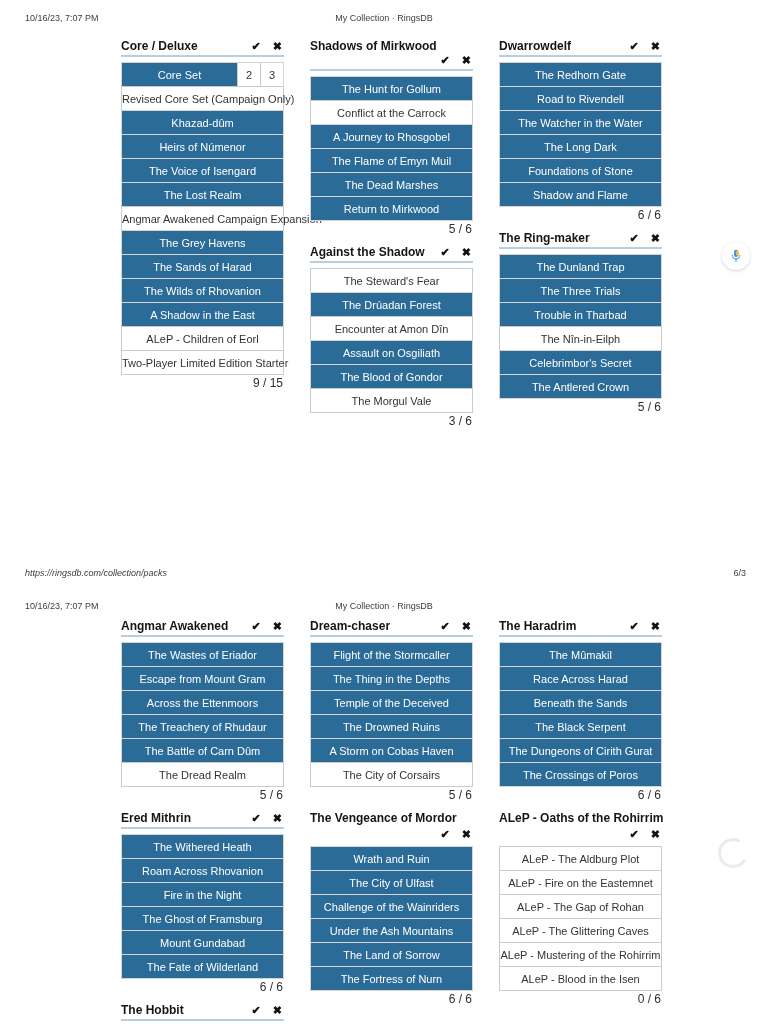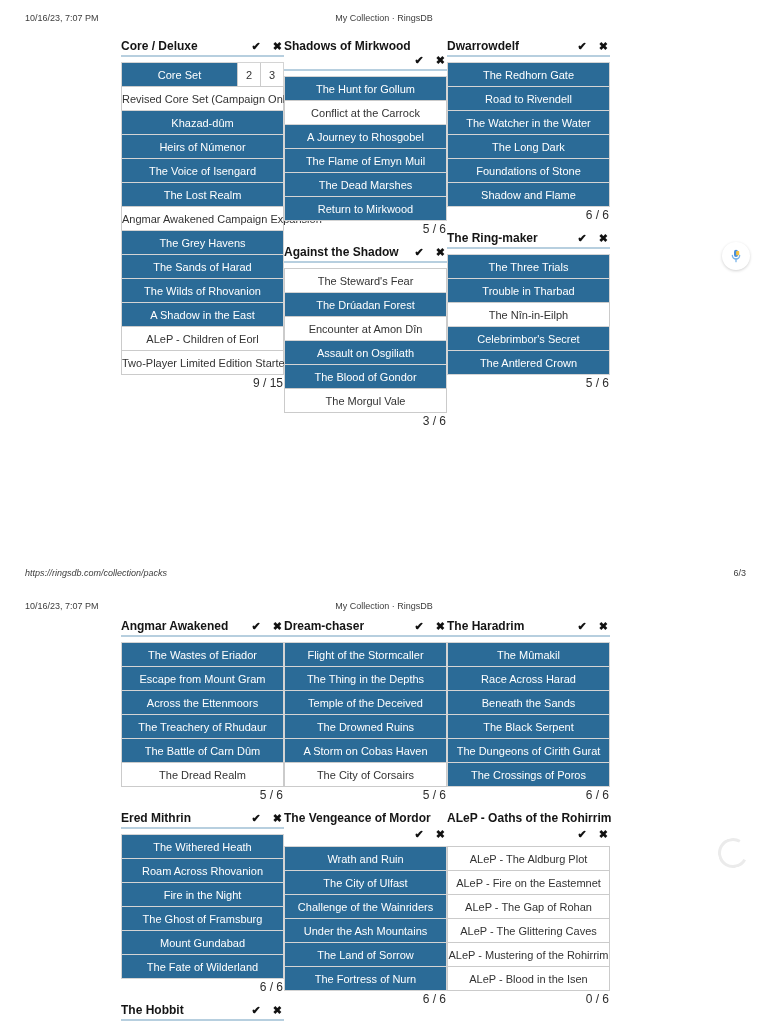--- a/index.html
+++ b/index.html
@@ -3,21 +3,21 @@
 <meta charset="utf-8">
 <style>
   html, body { margin:0; padding:0; }
   body {
     width:768px; height:1024px; position:relative; overflow:hidden;
     background:#ffffff; font-family:"Liberation Sans", sans-serif;
     -webkit-font-smoothing:antialiased;
   }
   .meta { position:absolute; font-size:9px; color:#3d3d3d; line-height:11px; }
   .meta.center { left:0; right:0; text-align:center; }
-  .grid { position:absolute; left:121px; display:flex; gap:0; align-items:flex-start; }
+  .grid { position:absolute; left:121px; display:flex; gap:26px; align-items:flex-start; }
   .colm { width:163px; flex:none; }
   .section { margin-top:10px; }
   .section:first-child { margin-top:0; }
   .sec-header {
     display:flex; flex-wrap:wrap; align-items:flex-end;
     border-bottom:2px solid #b7cfdf; padding-bottom:2px; margin-bottom:5px;
   }
   .sec-header.wrap { border-bottom:none; padding-bottom:0; margin-bottom:5px; }
   .sec-title { font-size:12px; font-weight:bold; color:#151515; line-height:14px; white-space:nowrap; }
   .sec-icons { margin-left:auto; display:flex; gap:12px; padding:0 2px 0 6px; line-height:14px; }
@@ -209,20 +209,23 @@
       </div>
       <div class="section">
         <div class="sec-header">
           <span class="sec-title">The Ring-maker</span>
           <span class="sec-icons">
             <span class="icon-btn">✔</span>
             <span class="icon-btn">✖</span>
           </span>
         </div>
         <div class="sec-table">
+          <div class="row owned">
+            <span class="pname">The Dunland Trap</span>
+          </div>
           <div class="row owned">
             <span class="pname">The Three Trials</span>
           </div>
           <div class="row owned">
             <span class="pname">Trouble in Tharbad</span>
           </div>
           <div class="row unowned">
             <span class="pname">The Nîn-in-Eilph</span>
           </div>
           <div class="row owned">

